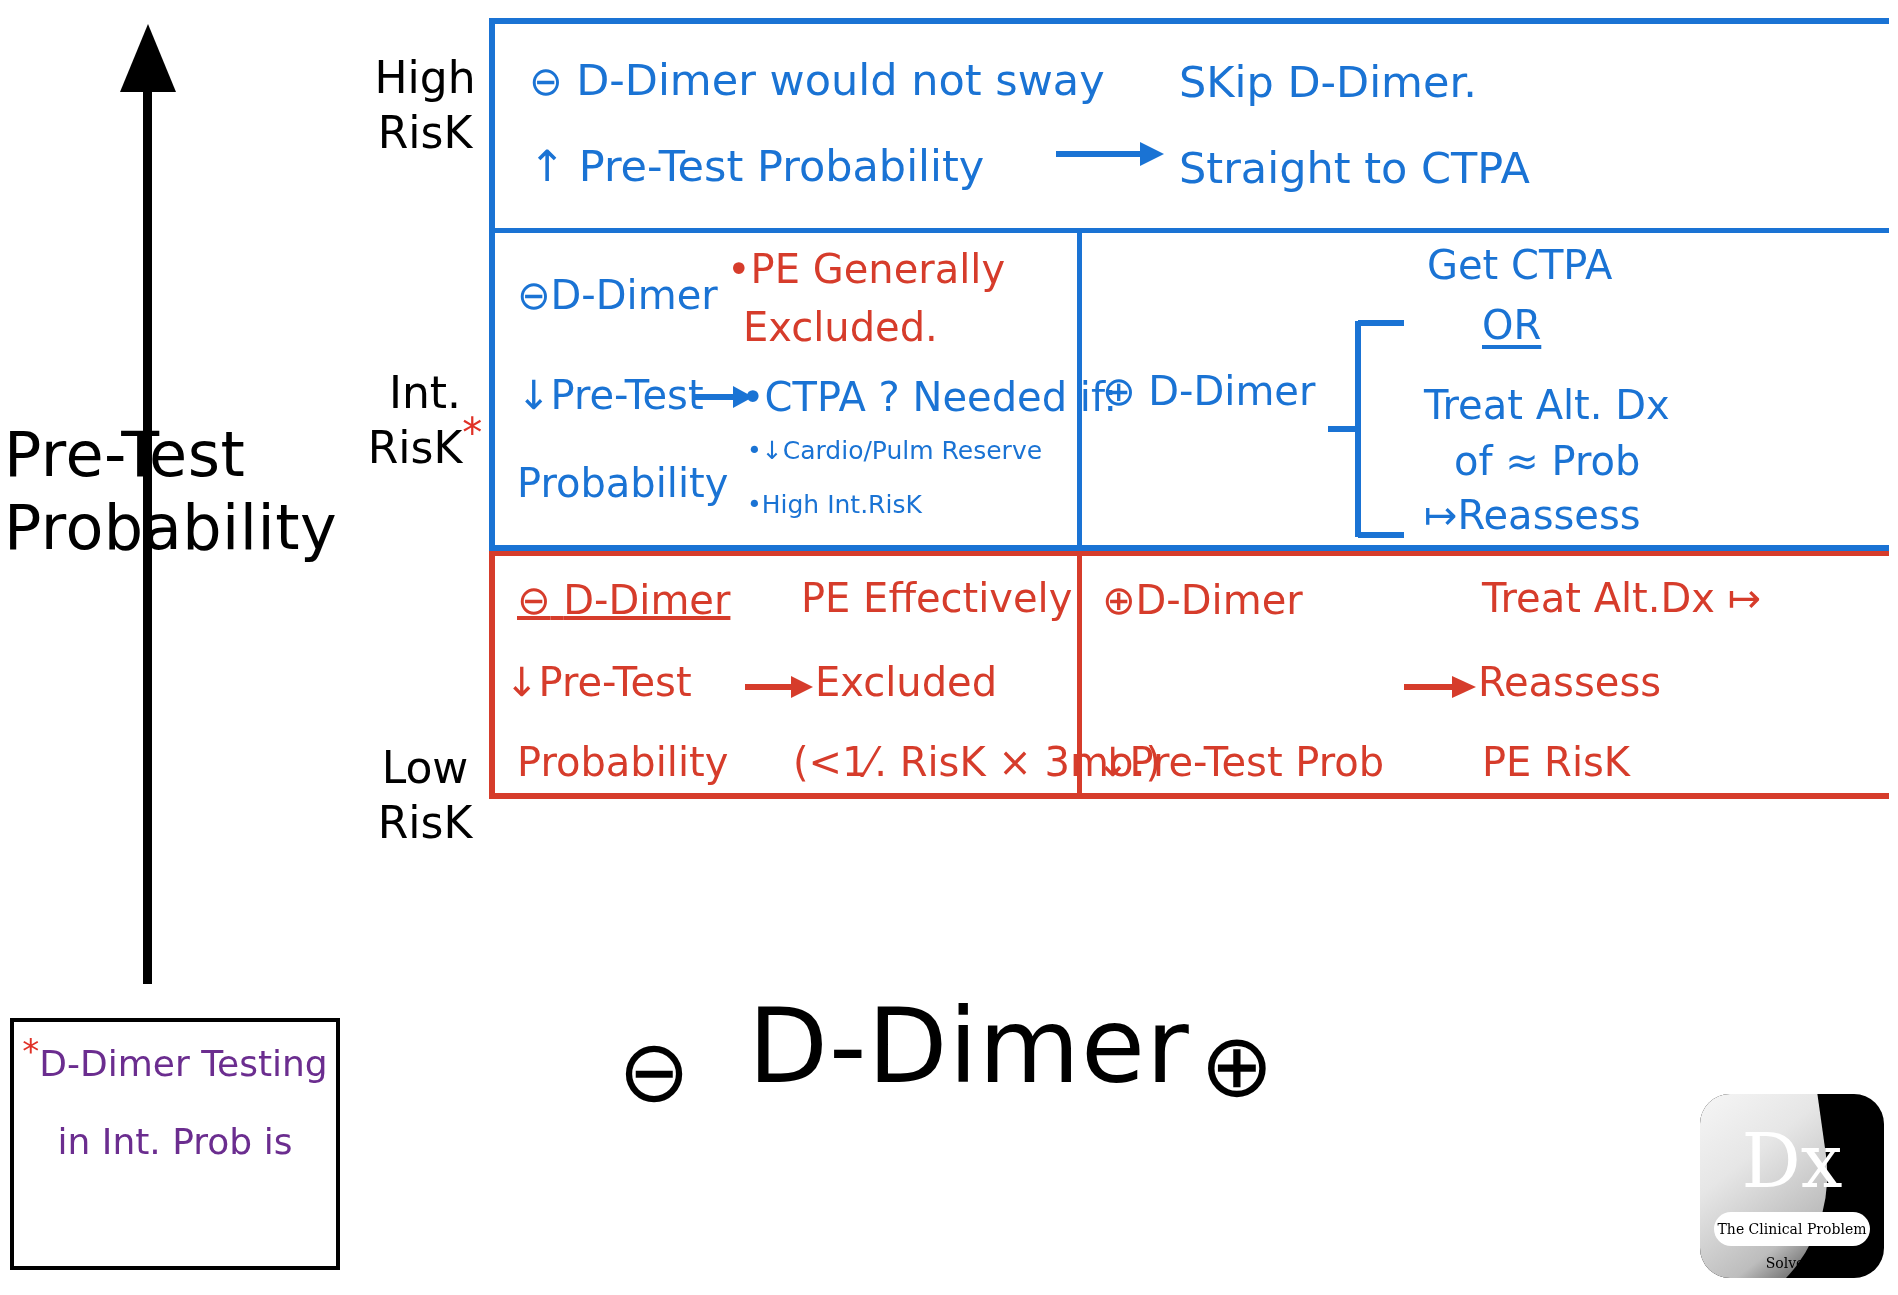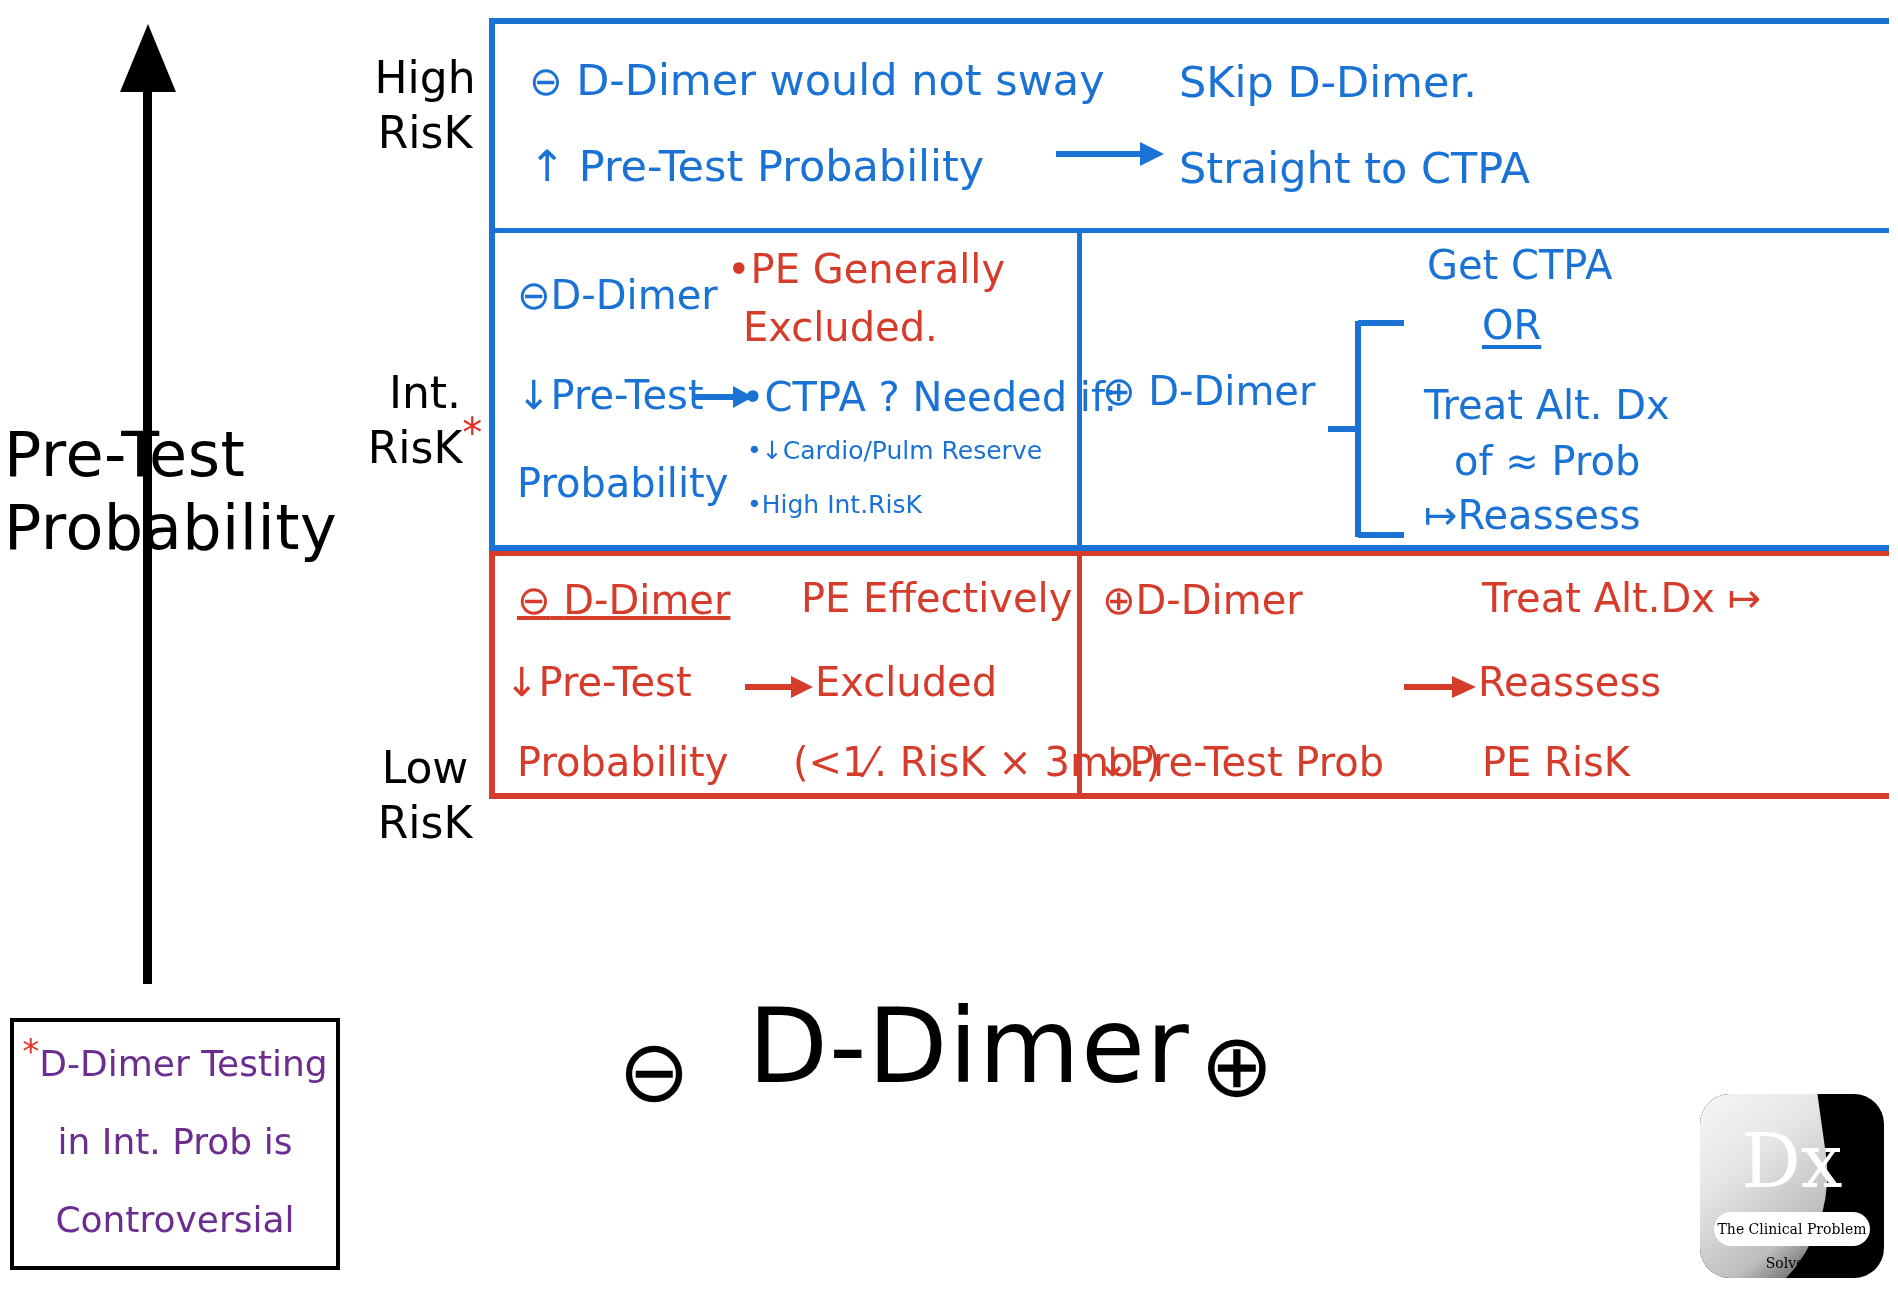--- a/index.html
+++ b/index.html
@@ -279,21 +279,20 @@
 
 <div class="abs" id="x-axis">
   <div id="x-axis-minus">⊖</div>
   <div id="x-axis-title">D-Dimer</div>
   <div id="x-axis-plus">⊕</div>
 </div>
 
 <div class="abs" id="footnote-box">
   <div class="fn-line" id="fn-l1"><span id="fn-star">*</span><span>D-Dimer Testing</span></div>
   <div class="fn-line" id="fn-l2">in Int. Prob is</div>
-  <div class="fn-line" id="fn-l3">Controversial</div>
 </div>
 
 <div class="abs" id="logo">
   <div class="logo-box">
     <div class="sheen"></div>
     <div class="dx">Dx</div>
     <div class="pill">
       <span>The Clinical Problem Solvers</span>
     </div>
   </div>

